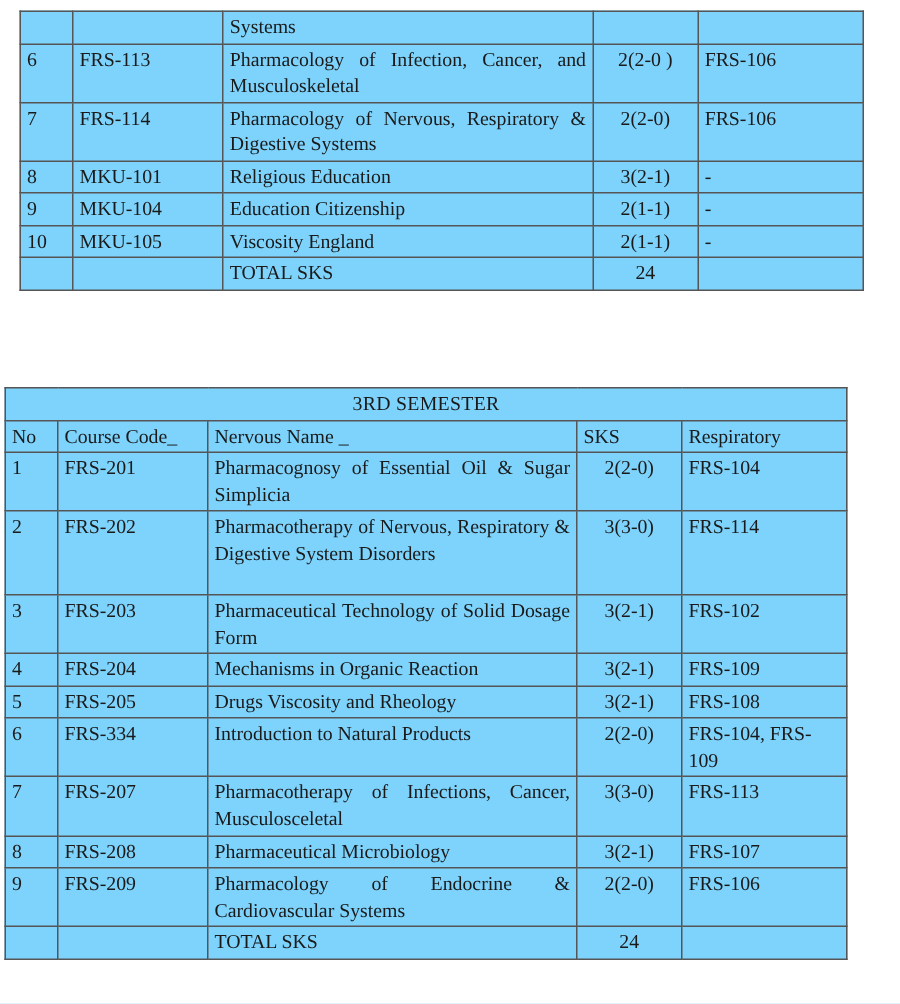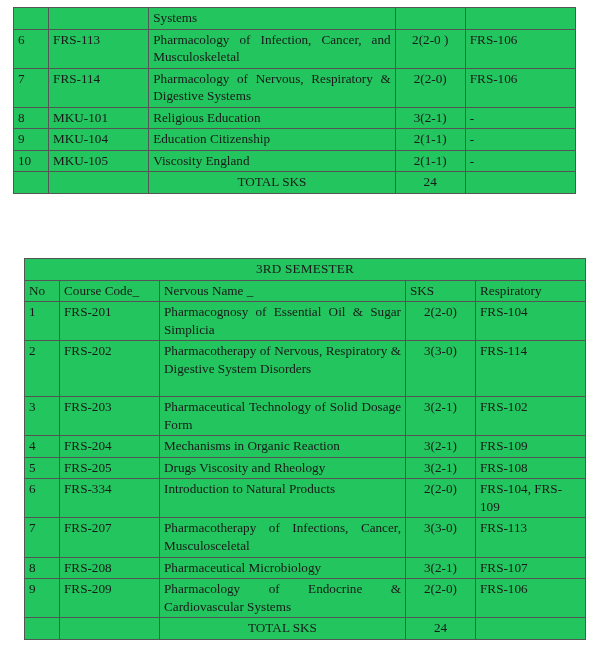--- a/index.html
+++ b/index.html
@@ -22,21 +22,21 @@
     left: 0;
     top: 0;
     width: 600px;
     height: 669px;
   }
 
   table.curriculum {
     position: absolute;
     border-collapse: collapse;
     table-layout: fixed;
-    background: #22c55e;
+    background: #7dd3fc;
   }
 
   table.curriculum td,
   table.curriculum th {
     border: 1px solid #555555;
     padding: 1px 4px 2px 4px;
     font-size: 13.2px;
     line-height: 1.33;
     vertical-align: top;
     font-weight: normal;
@@ -45,21 +45,21 @@
 
   
   #table-1 {
     left: 13px;
     top: 7px;
     width: 563px;
   }
 
   
   #table-2 {
-    left: 24px;
+    left: 3px;
     top: 258px;
     width: 500px;
     padding-left: 12px;
   }
 
   .col-no      { width: 35px; }
   .col-code    { width: 100px; }
   .col-name    { width: 246px; }
   .col-sks     { width: 70px; }
   .col-precond { width: 110px; }
@@ -78,21 +78,21 @@
     padding-top: 2px;
     padding-bottom: 2px;
   }
 
   .head-cell {
     text-align: left;
     vertical-align: top;
     padding-top: 2px;
   }
 
-  .total-label { text-align: center; padding-left: 6px; }
+  .total-label { text-align: left; padding-left: 6px; }
 
   .empty-cell { }
 
   
   .r-tall2 td { height: 34px; }
   .r-tall3 td { height: 52px; }
   .r-short td { height: 17px; }
 </style>
 </head>
 <body>

